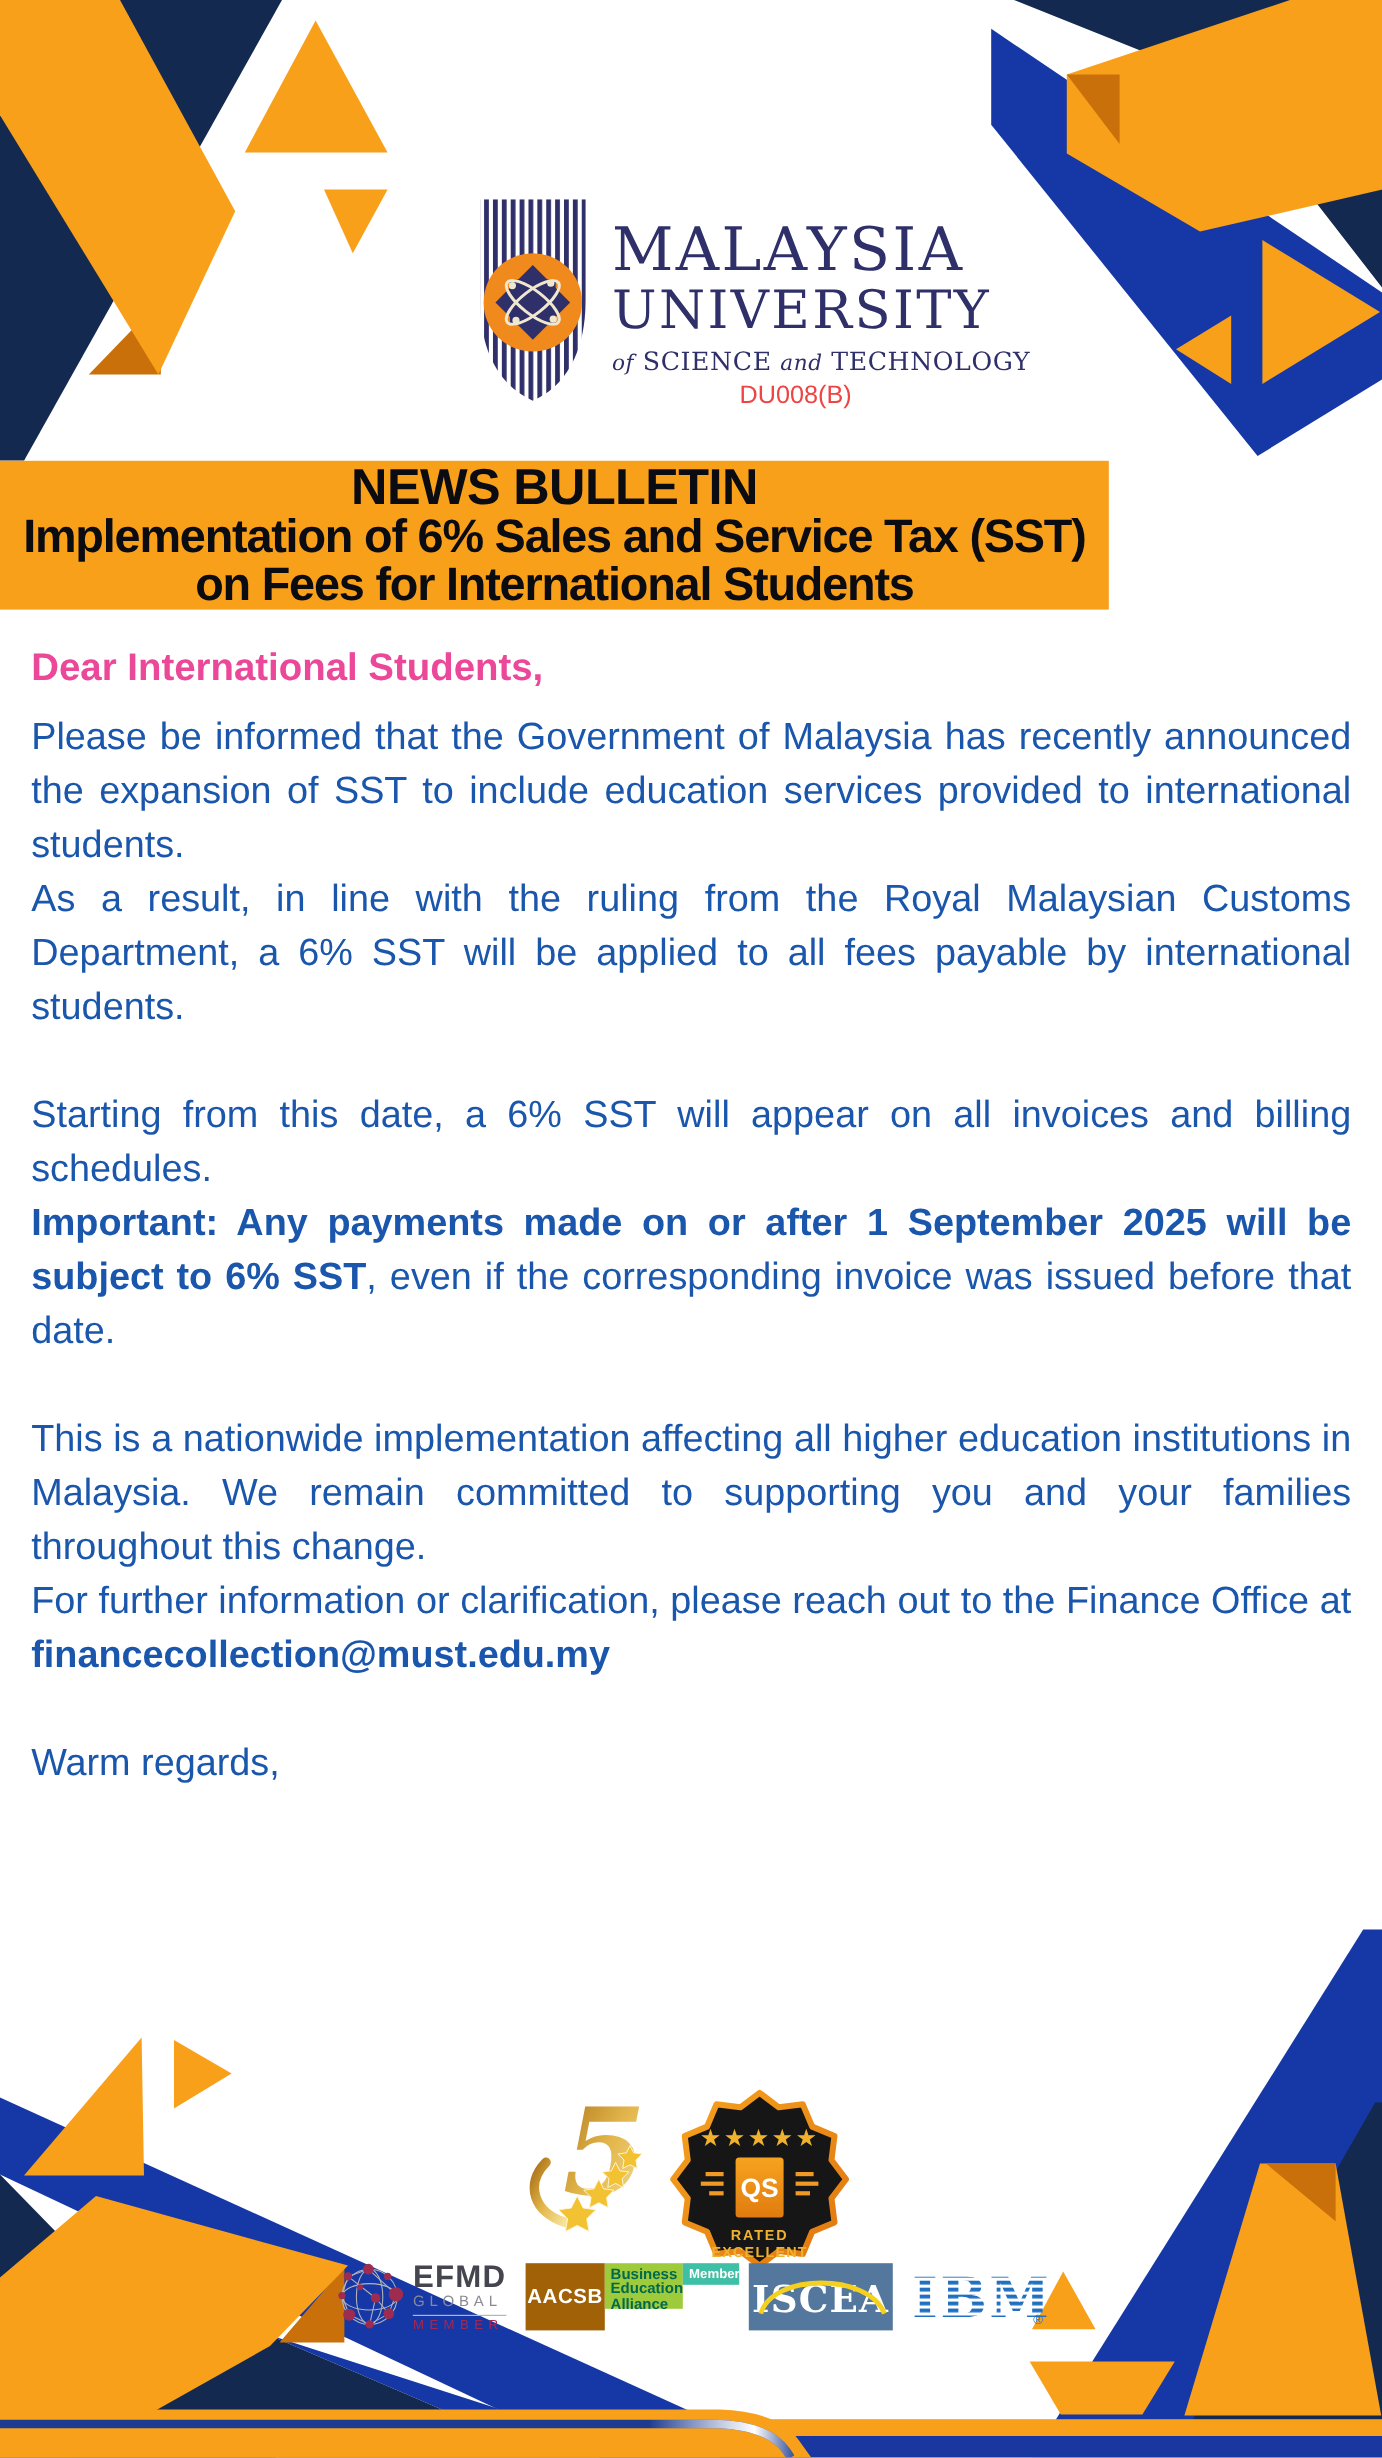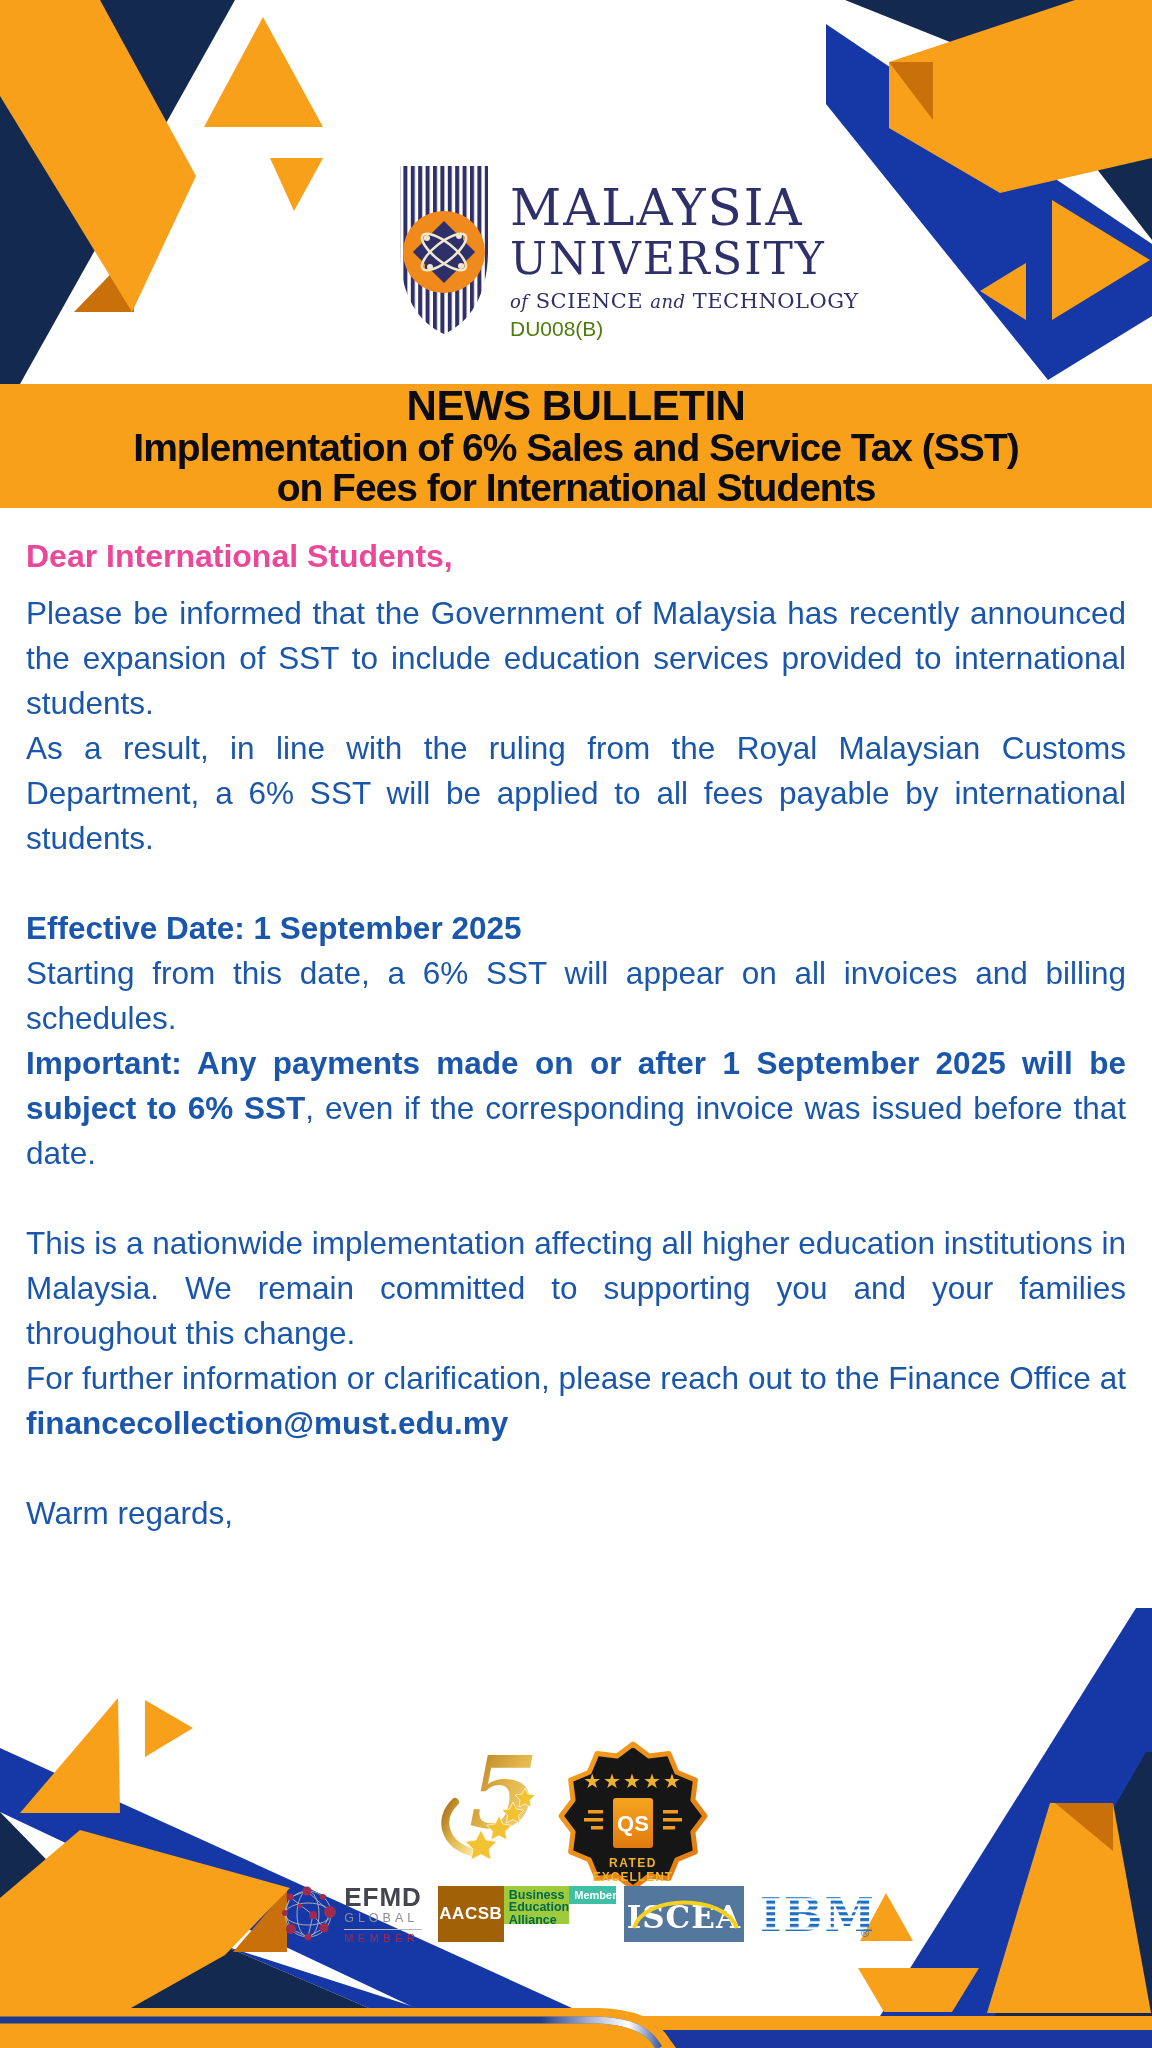--- a/index.html
+++ b/index.html
@@ -7,24 +7,24 @@
         font-family:"Liberation Sans",sans-serif;}
   svg{display:block;}
   .abs{position:absolute;}
 
   
   .wordmark{position:absolute;left:510px;top:182px;width:336px;color:#2F2F6A;}
   .wm1{font-family:"DejaVu Serif",serif;font-size:50px;line-height:52px;letter-spacing:2px;}
   .wm2{font-family:"DejaVu Serif",serif;font-size:44px;line-height:46px;letter-spacing:2px;margin-top:2px;}
   .wm3{font-family:"DejaVu Serif",serif;font-size:21px;line-height:24px;letter-spacing:.5px;margin-top:7px;white-space:nowrap;}
   .wm3 i{font-size:18px;}
-  .wm4{font-size:21px;line-height:24px;color:#4d7c0f;text-align:left;padding-right:30px;margin-top:3px;}
-
-  
-  .banner{position:absolute;left:0;top:384px;width:1152px;height:124px;background:#F9A01B;
+  .wm4{font-size:21px;line-height:24px;color:#ef4444;text-align:center;padding-right:30px;margin-top:3px;}
+
+  
+  .banner{position:absolute;left:0;top:384px;width:924px;height:124px;background:#F9A01B;
           display:flex;flex-direction:column;justify-content:center;align-items:center;color:#0B0B12;}
   .banner .l1{font-size:42px;line-height:44px;font-weight:700;letter-spacing:-.5px;}
   .banner .l2,.banner .l3{font-size:39px;line-height:40px;font-weight:700;letter-spacing:-1px;}
 
   
   .bodytext{position:absolute;left:0;top:534px;width:1152px;padding:0 26px;box-sizing:border-box;color:#1A57AC;}
   .greeting{font-size:32px;font-weight:700;color:#ec4899;line-height:45px;margin:0 0 12px 0;}
   .bp{font-size:31.5px;line-height:45px;margin:0;}
   .bp.j{text-align:justify;}
   .bp .b{font-weight:700;}
@@ -106,21 +106,20 @@
     <div class="l2">Implementation of 6% Sales and Service Tax (SST)</div>
     <div class="l3">on Fees for International Students</div>
   </div>
 
   <div class="bodytext">
     <p class="greeting">Dear International Students,</p>
     <div>
         <p class="bp j"><span>Please be informed that the Government of Malaysia has recently announced the expansion of SST to include education services provided to international students.</span></p>
         <p class="bp j"><span>As a result, in line with the ruling from the Royal Malaysian Customs Department, a 6% SST will be applied to all fees payable by international students.</span></p>
         <div class="spacer"></div>
-        <p class="bp"><span class="b">Effective Date: 1 September 2025</span></p>
         <p class="bp j"><span>Starting from this date, a 6% SST will appear on all invoices and billing schedules.</span></p>
         <p class="bp j"><span class="b">Important: Any payments made on or after 1 September 2025 will be subject to 6% SST</span><span>, even if the corresponding invoice was issued before that date.</span></p>
         <div class="spacer"></div>
         <p class="bp j"><span>This is a nationwide implementation affecting all higher education institutions in Malaysia. We remain committed to supporting you and your families throughout this change.</span></p>
         <p class="bp j"><span>For further information or clarification, please reach out to the Finance Office at </span><span class="b">financecollection@must.edu.my</span></p>
         <div class="spacer"></div>
         <p class="bp"><span>Warm regards,</span></p>
       </div>
   </div>
 

